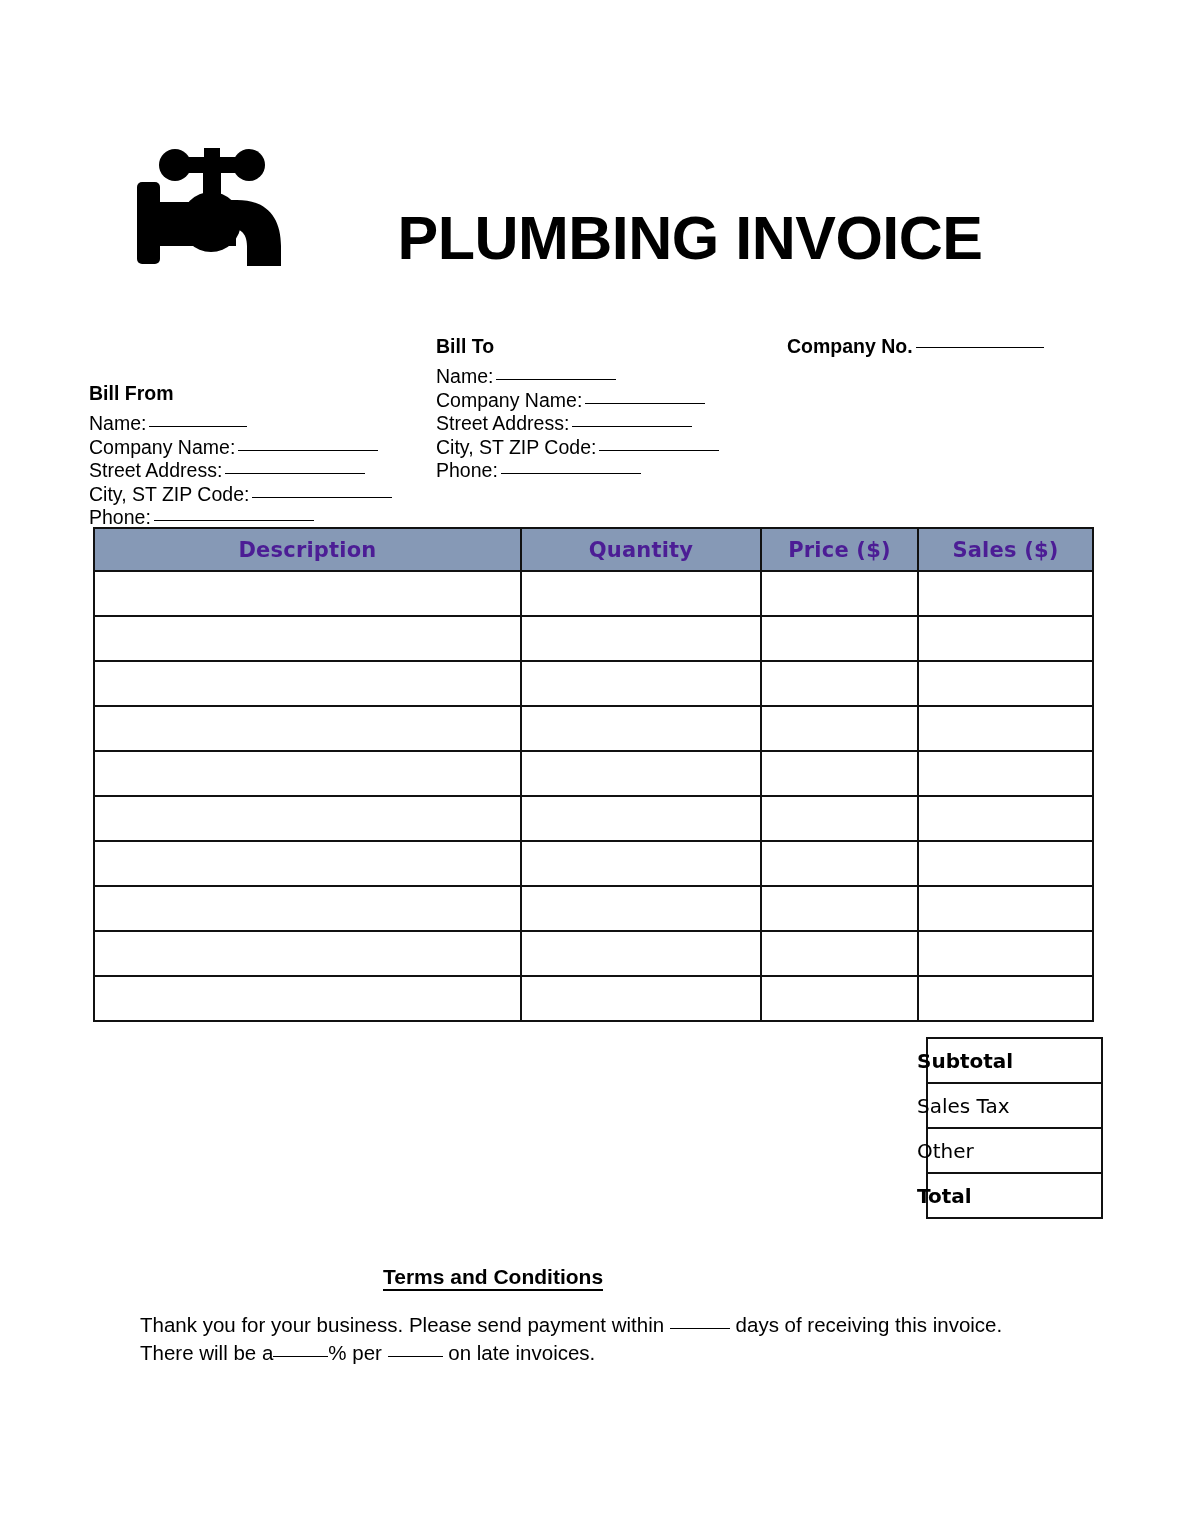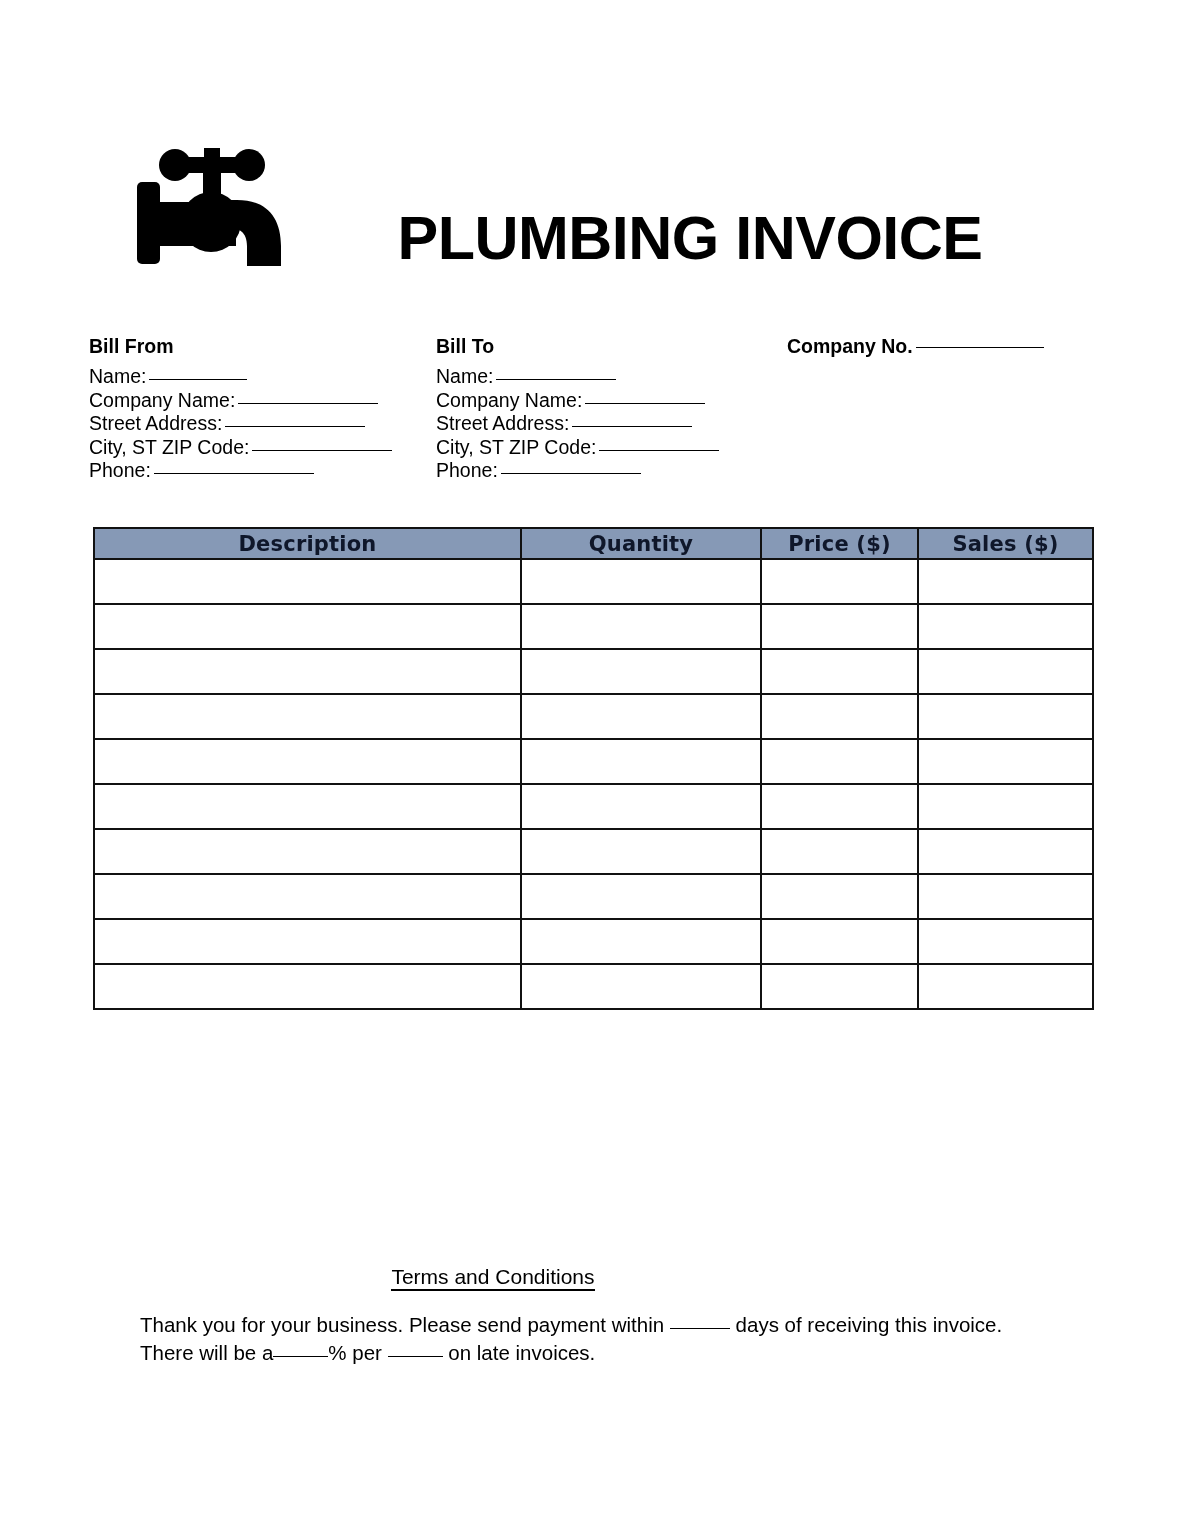--- a/index.html
+++ b/index.html
@@ -51,21 +51,21 @@
     position: absolute;
     left: 0;
     top: 335px;
     width: 1187px;
     height: 150px;
   }
   .meta-col {
     position: absolute;
     top: 0;
   }
-  .col-bill-from { left: 89px;  width: 340px; }
+  .col-bill-from { left: 89px;  width: 340px; margin-top: 47px; }
   .col-bill-to   { left: 436px; width: 350px; }
   .col-invoice   { left: 787px; width: 320px; }
 
   .meta-head {
     font-size: 19.5px;
     font-weight: bold;
     line-height: 1.15;
     margin: 0 0 8px 0;
     white-space: nowrap;
   }
@@ -98,24 +98,24 @@
     table-layout: fixed;
   }
   .items th, .items td {
     border: 2.5px solid #111111;
     padding: 0;
     height: 45px;
     box-sizing: border-box;
   }
   .items thead th {
     background: #8699b6;
-    color: #0f172a;
+    color: #4c1d95;
     font-size: 21px;
     font-weight: bold;
-    height: 31px;
+    height: 43px;
     text-align: center;
     font-family: "DejaVu Sans", sans-serif;
     letter-spacing: 0.2px;
   }
   .col-desc  { width: 427px; }
   .col-qty   { width: 240px; }
   .col-price { width: 157px; }
   .col-total { width: 175px; }
 
   
@@ -145,21 +145,21 @@
   }
 
   
   .terms-head {
     position: absolute;
     left: 0;
     top: 1265px;
     width: 986px;
     text-align: center;
     font-size: 21px;
-    font-weight: normal;
+    font-weight: bold;
   }
   .terms-head span {
     border-bottom: 2px solid #000;
     padding-bottom: 1px;
   }
   .terms-body {
     position: absolute;
     left: 140px;
     top: 1311px;
     width: 890px;
@@ -328,20 +328,44 @@
         </tr>
         <tr>
           <td class="col-desc"></td>
           <td class="col-qty"></td>
           <td class="col-price"></td>
           <td class="col-total"></td>
         </tr>
       </tbody>
   </table>
 
+  <table class="totals">
+    <tbody id="totals-body">
+        <tr>
+          <td class="spacer"></td>
+          <td class="label bold">Subtotal</td>
+          <td class="value"></td>
+        </tr>
+        <tr>
+          <td class="spacer"></td>
+          <td class="label">Sales Tax</td>
+          <td class="value"></td>
+        </tr>
+        <tr>
+          <td class="spacer"></td>
+          <td class="label">Other</td>
+          <td class="value"></td>
+        </tr>
+        <tr>
+          <td class="spacer"></td>
+          <td class="label bold">Total</td>
+          <td class="value"></td>
+        </tr>
+      </tbody>
+  </table>
 
   <div class="terms-head">
     <span>Terms and Conditions</span>
   </div>
   <div class="terms-body">
     <span>Thank you for your business. Please send payment within</span>
     <span class="u-blank"></span>
     <span>days of receiving this invoice. There will be a</span><span class="u-blank narrow"></span><span>% per</span>
     <span class="u-blank narrow"></span>
     <span>on late invoices.</span>

